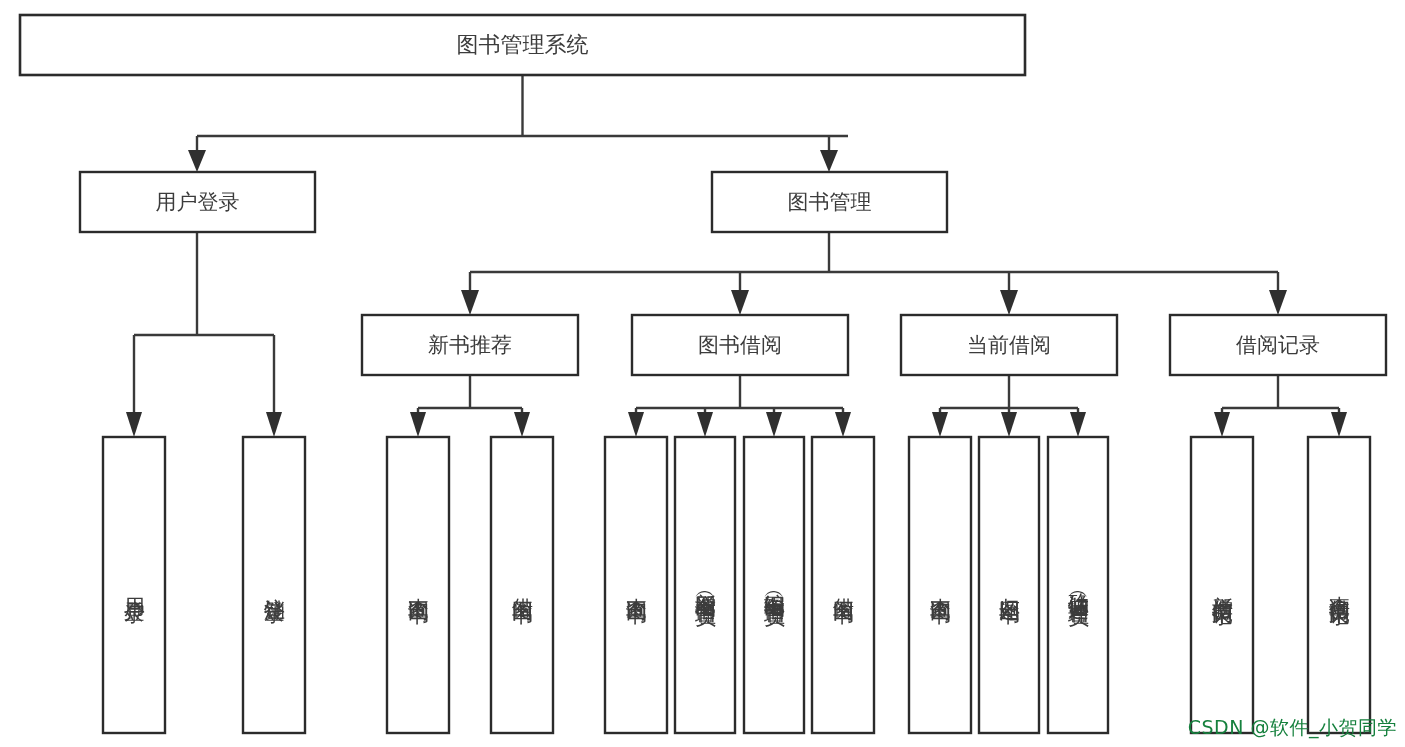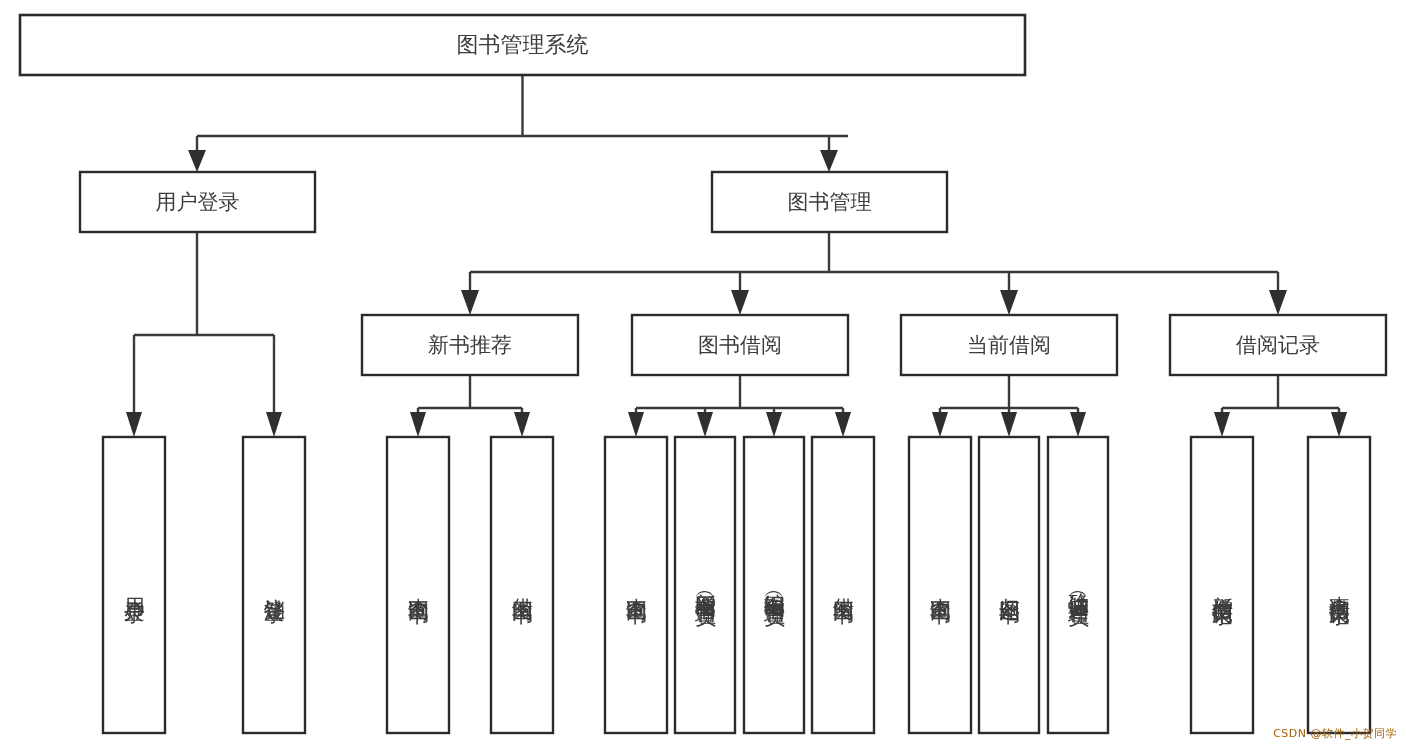--- a/index.html
+++ b/index.html
@@ -76,22 +76,22 @@
     color: #3c3c3c;
     letter-spacing: 2px;
     white-space: nowrap;
     pointer-events: none;
   }
   .watermark {
     position: absolute;
     right: 8px;
     bottom: 6px;
     font-family: "DejaVu Sans", "Liberation Sans", sans-serif;
-    font-size: 11px;
-    color: #a16207;
+    font-size: 19px;
+    color: #15803d;
     letter-spacing: 0.5px;
     white-space: nowrap;
   }
 </style>
 </head>
 <body>
 
 <div id="diagram-root">
 
   <svg class="canvas" viewBox="0 0 1405 747" xmlns="http://www.w3.org/2000/svg">

